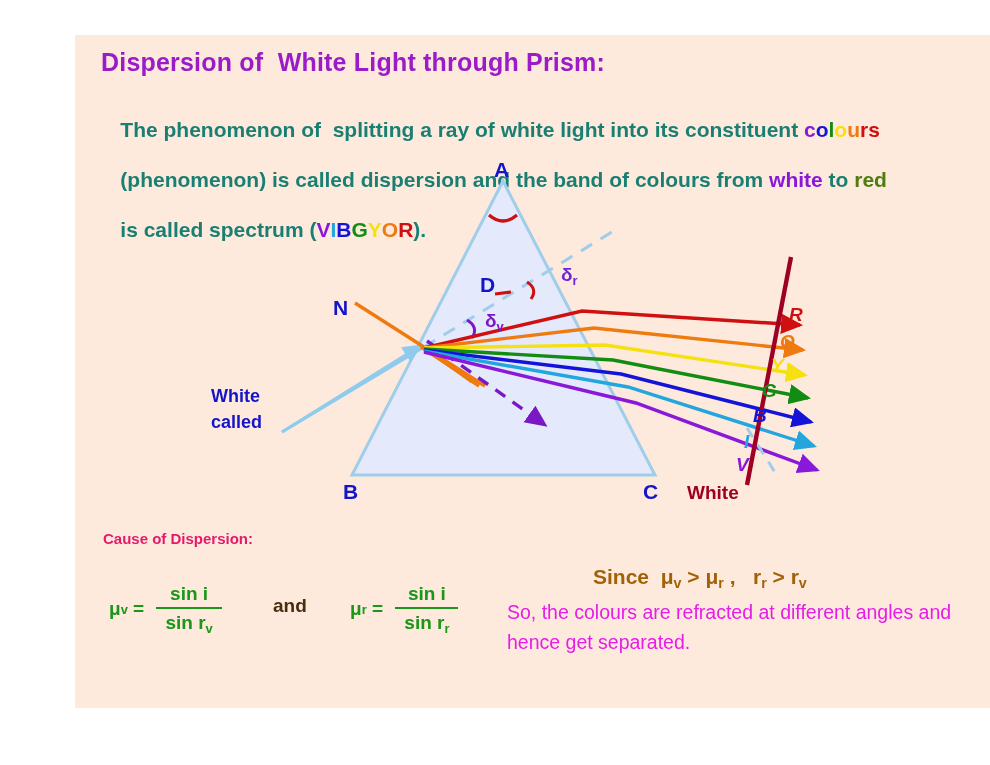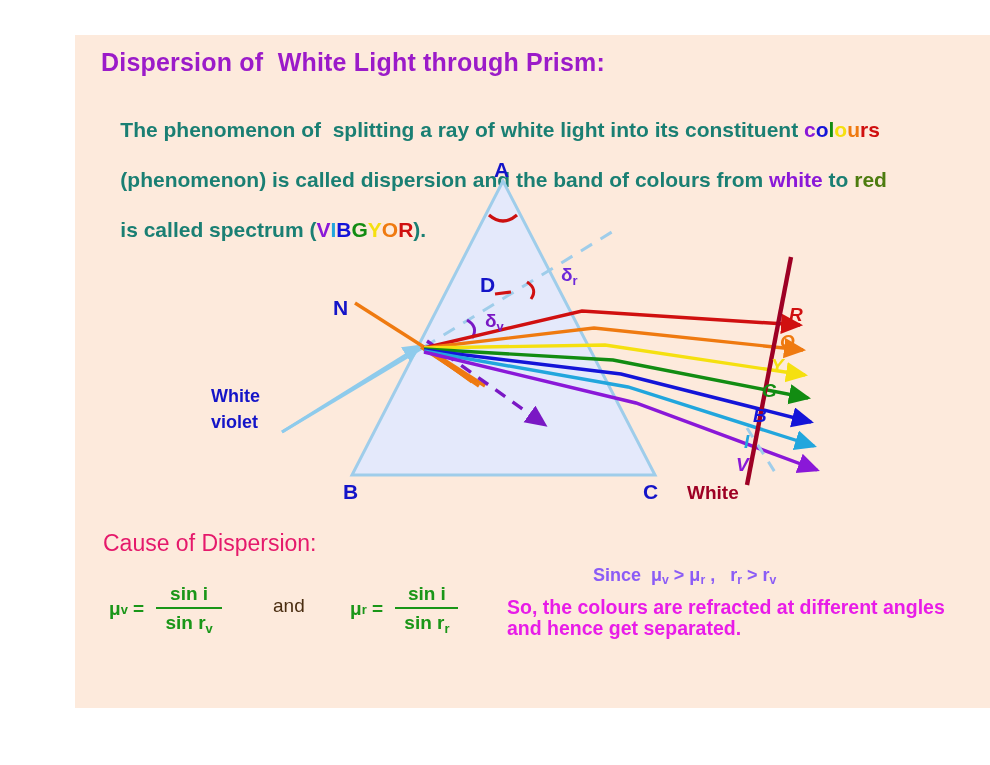--- a/index.html
+++ b/index.html
@@ -32,35 +32,35 @@
     width: 870px;
     font-size: 21px; font-weight: bold;
     color: #1a7f73;
     line-height: 25px;
     white-space: pre-wrap;
   }
   #bodytext .w { white-space: pre; }
 
   #cause {
     left: 28px; top: 495px;
-    font-size: 23px; font-weight: normal;
+    font-size: 15px; font-weight: bold;
     color: #e5196b;
   }
   #since {
     left: 518px; top: 530px;
-    font-size: 18px; font-weight: bold;
-    color: #8b5cf6;
+    font-size: 21px; font-weight: bold;
+    color: #a16207;
     white-space: pre;
   }
   #conclusion {
     left: 432px; top: 562px;
     width: 470px;
-    font-size: 19.5px; font-weight: bold;
+    font-size: 19.5px; font-weight: normal;
     color: #e81ce8;
-    line-height: 21px;
+    line-height: 30px;
     white-space: pre-wrap;
   }
 
   
   .formula {
     position: absolute;
     color: #1a9618;
     font-size: 19px;
     font-weight: bold;
     display: flex;
@@ -72,21 +72,21 @@
     flex-direction: column;
     align-items: center;
     margin-left: 7px;
   }
   .frac .num { padding: 0 9px 2px 9px; }
   .frac .den { padding: 3px 9px 0 9px; border-top: 2.5px solid #1a9618; }
   #formula-v { left: 34px; top: 548px; }
   #formula-r { left: 275px; top: 548px; }
   #and-label {
     left: 198px; top: 560px;
-    font-size: 19px; font-weight: normal; color: #4a2d10;
+    font-size: 19px; font-weight: bold; color: #4a2d10;
   }
   sub { font-size: 0.68em; vertical-align: -0.28em; }
 
   
   .dlabel { position: absolute; font-weight: bold; white-space: pre; }
   .lbl-A { left: 419px; top: 123px; font-size: 21px; color: #1414c8; }
   .lbl-B { left: 268px; top: 445px; font-size: 21px; color: #1414c8; }
   .lbl-C { left: 568px; top: 445px; font-size: 21px; color: #1414c8; }
   .lbl-D { left: 405px; top: 238px; font-size: 21px; color: #1414c8; }
   .lbl-N { left: 258px; top: 261px; font-size: 21px; color: #1414c8; }
@@ -187,21 +187,21 @@
     <line x1="672" y1="393" x2="703" y2="442" stroke="#9fcdea" stroke-width="3" stroke-dasharray="11 9"></line>
 
     <line x1="716" y1="222" x2="672" y2="450" stroke="#9e0024" stroke-width="4.4"></line>
   </svg>
 
   <div class="dlabel lbl-A">A</div>
   <div class="dlabel lbl-B">B</div>
   <div class="dlabel lbl-C">C</div>
   <div class="dlabel lbl-D">D</div>
   <div class="dlabel lbl-N">N</div>
-  <div class="dlabel lbl-white"><span>White</span><br><span>violet</span></div>
+  <div class="dlabel lbl-white"><span>White</span><br><span>called</span></div>
   <div class="dlabel lbl-screen">White</div>
   <div class="dlabel lbl-dr"><span>δ</span><sub>r</sub></div>
   <div class="dlabel lbl-dv"><span>δ</span><sub>v</sub></div>
 
   <div class="slabel s-R" style="color: rgb(208, 16, 16);">R</div>
   <div class="slabel s-O" style="color: rgb(239, 122, 16);">O</div>
   <div class="slabel s-Y" style="color: rgb(245, 224, 16);">Y</div>
   <div class="slabel s-G" style="color: rgb(18, 140, 18);">G</div>
   <div class="slabel s-B" style="color: rgb(20, 20, 216);">B</div>
   <div class="slabel s-I" style="color: rgb(34, 166, 221);">I</div>

